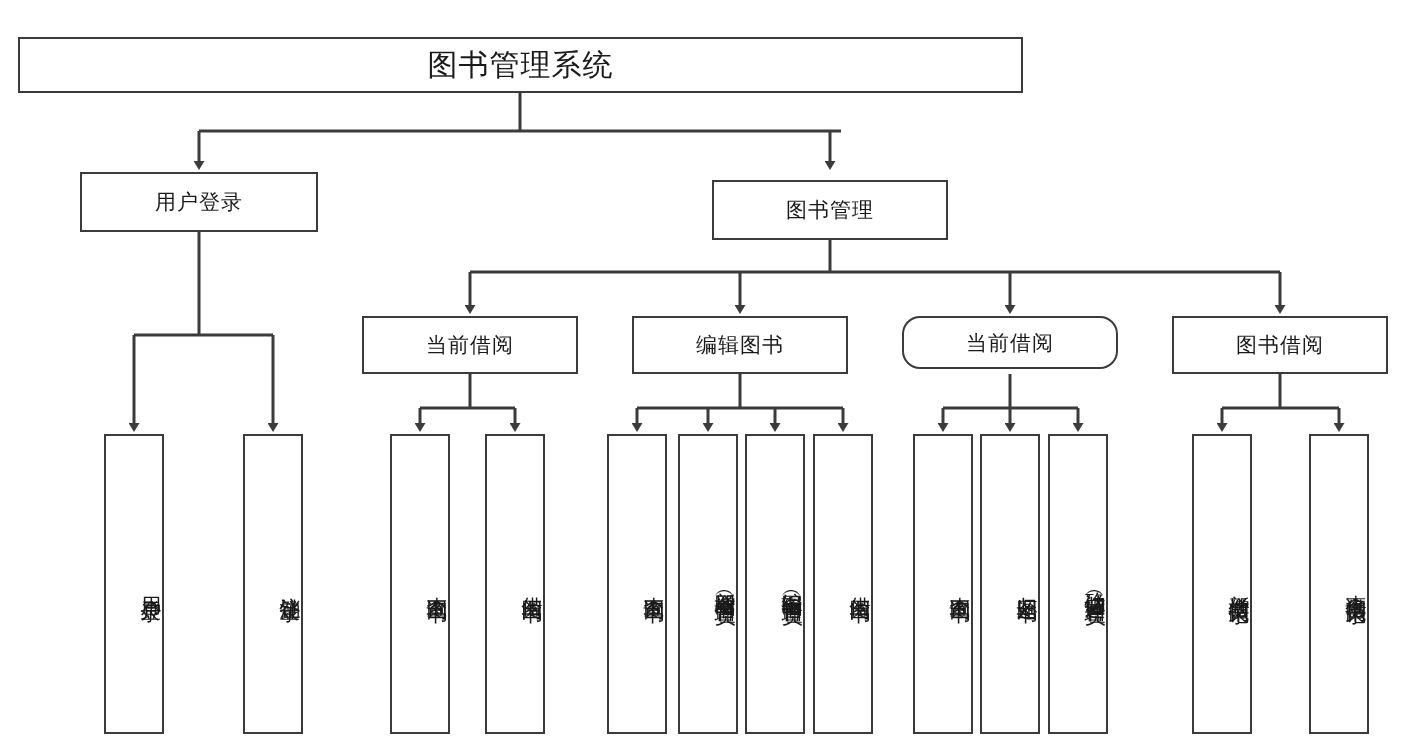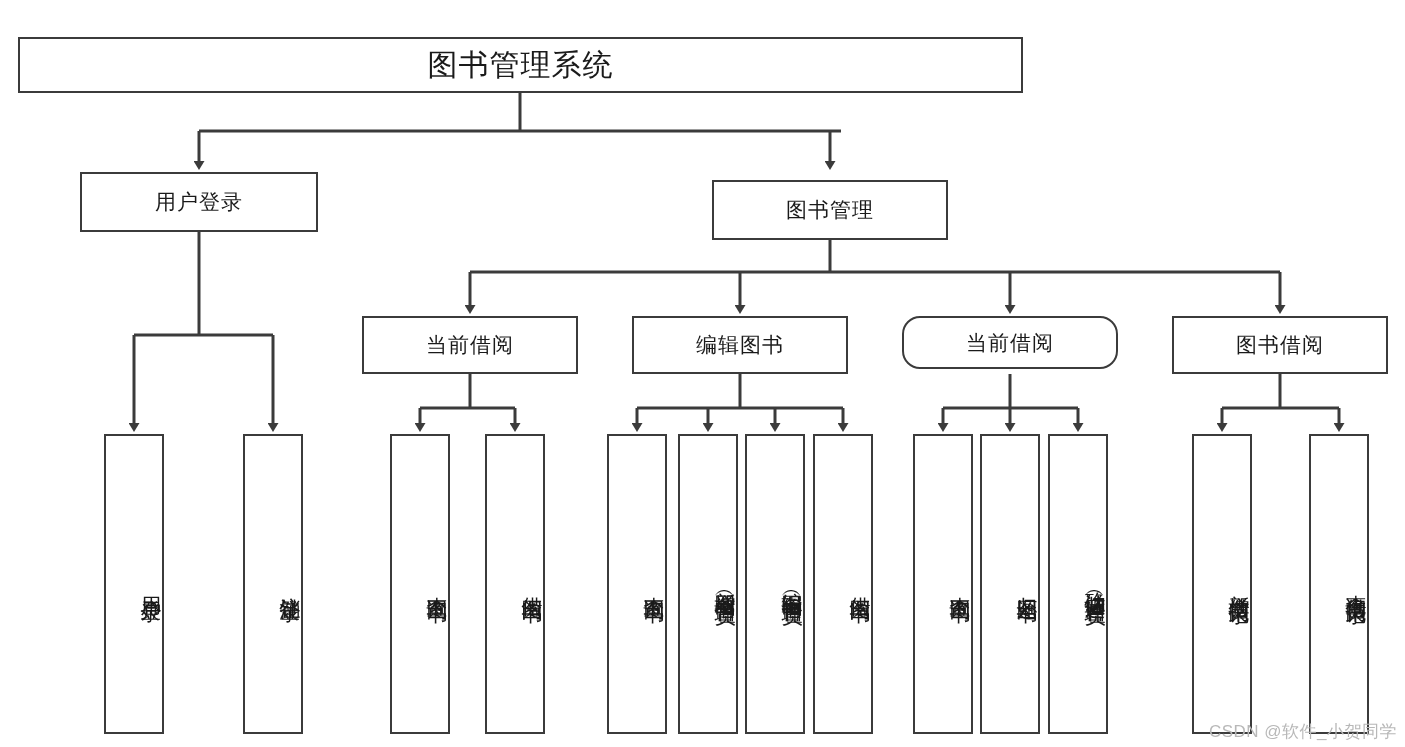--- a/index.html
+++ b/index.html
@@ -186,14 +186,13 @@
         <span class="vlabel">确认归还（管理员）</span>
       </div>
       <div class="node vert" style="left: 1192px; top: 434px; width: 60px; height: 300px;">
         <span class="vlabel">新增借阅记录</span>
       </div>
       <div class="node vert" style="left: 1309px; top: 434px; width: 60px; height: 300px;">
         <span class="vlabel">查询借阅记录</span>
       </div>
     </div>
 
-  <div class="watermark">CSDN @软件_小贺同学</div>
 </div>
 
 </body></html>

